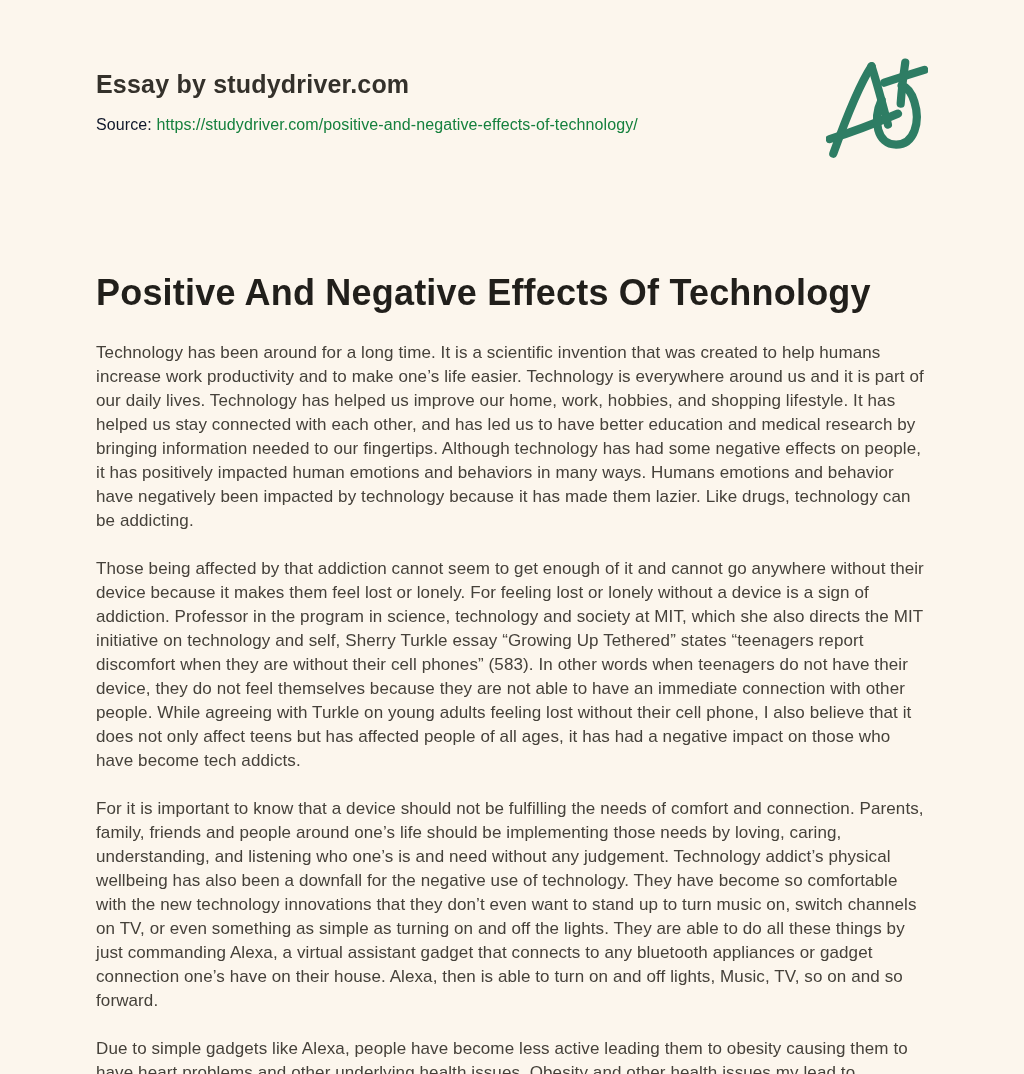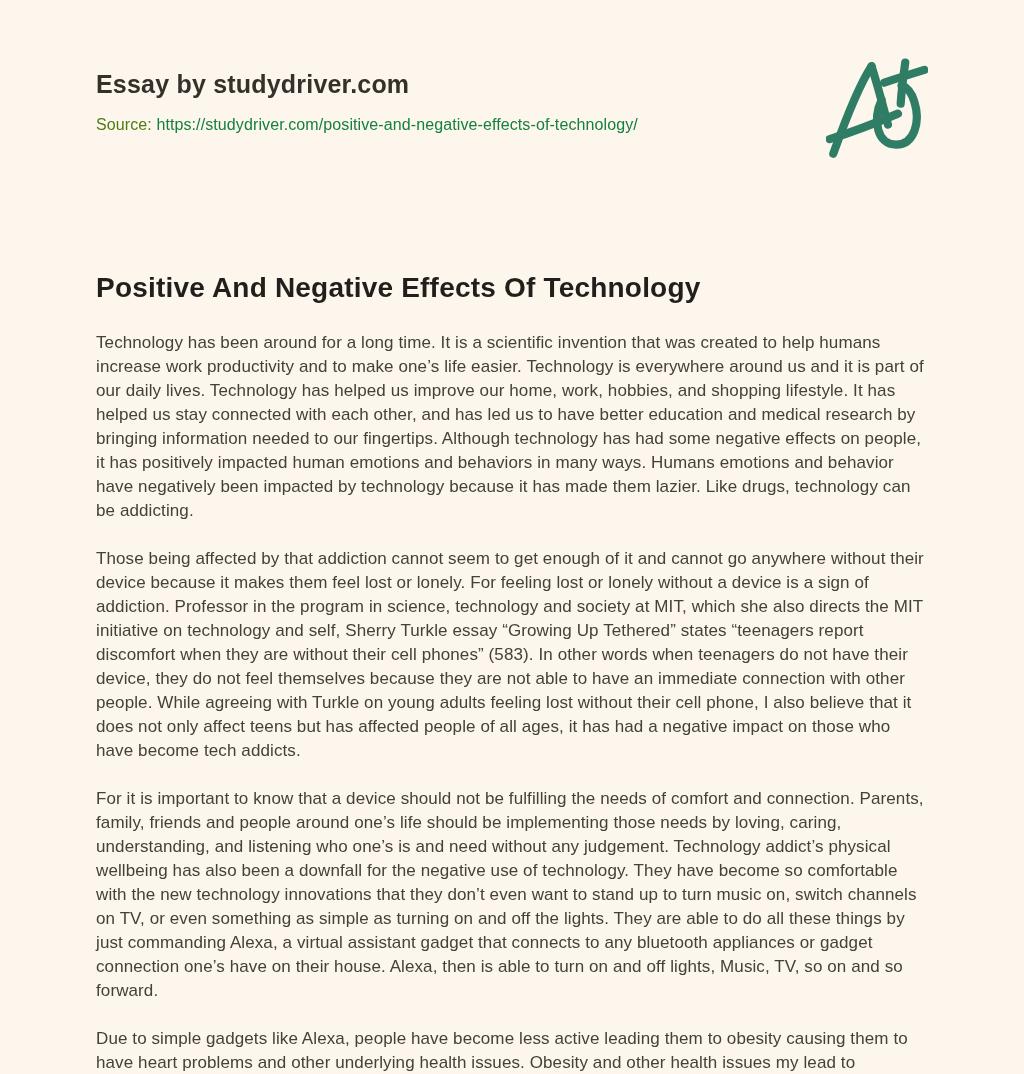--- a/index.html
+++ b/index.html
@@ -32,41 +32,41 @@
     font-weight: 700;
     color: #34312B;
     letter-spacing: 0.2px;
   }
   .source-line {
     margin-top: 17px;
     font-size: 16px;
     letter-spacing: 0.1px;
   }
   .source-label {
-    color: #4d7c0f;
+    color: #0f172a;
   }
   .source-link {
     color: #15803d;
     text-decoration: none;
     cursor: pointer;
   }
   .logo {
     margin-top: -12px;
     width: 102px;
     height: 104px;
     flex: 0 0 auto;
   }
   .logo svg {
     display: block;
     width: 102px;
     height: 104px;
   }
   .essay-title {
     margin: 110px 0 0 0;
-    font-size: 28px;
+    font-size: 36px;
     font-weight: 700;
     color: #211F1B;
     letter-spacing: 0.2px;
   }
   .essay-body {
     margin-top: 27px;
   }
   .essay-paragraph {
     margin: 0 0 24px 0;
     font-size: 17px;

